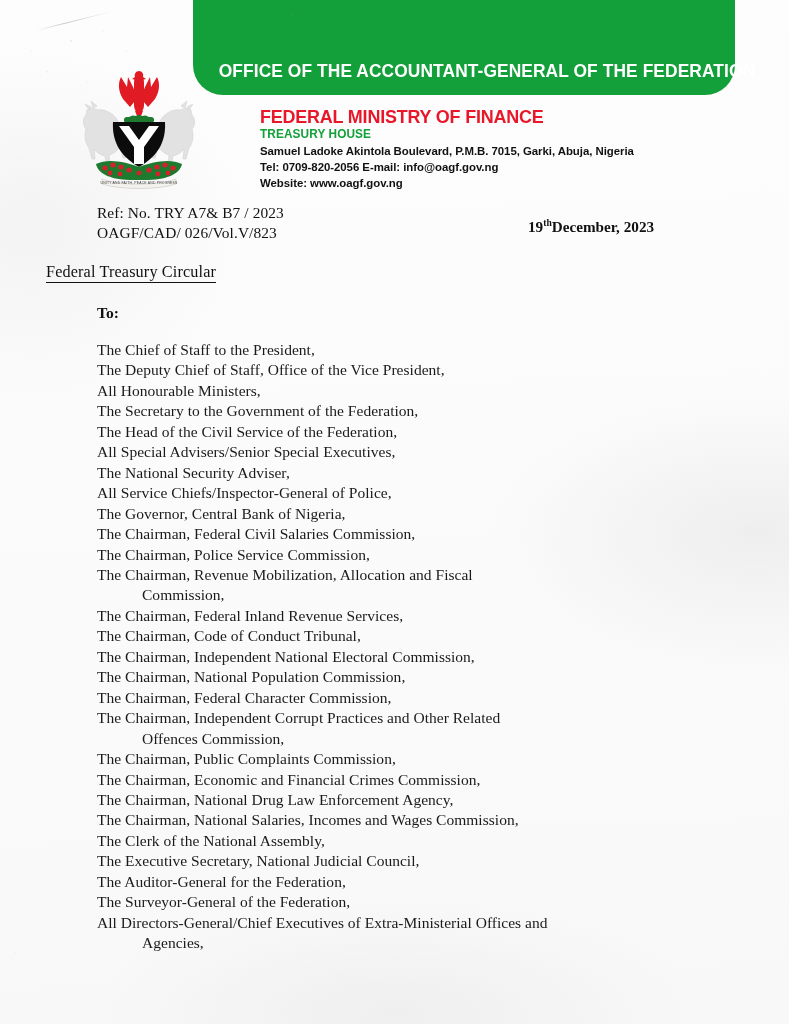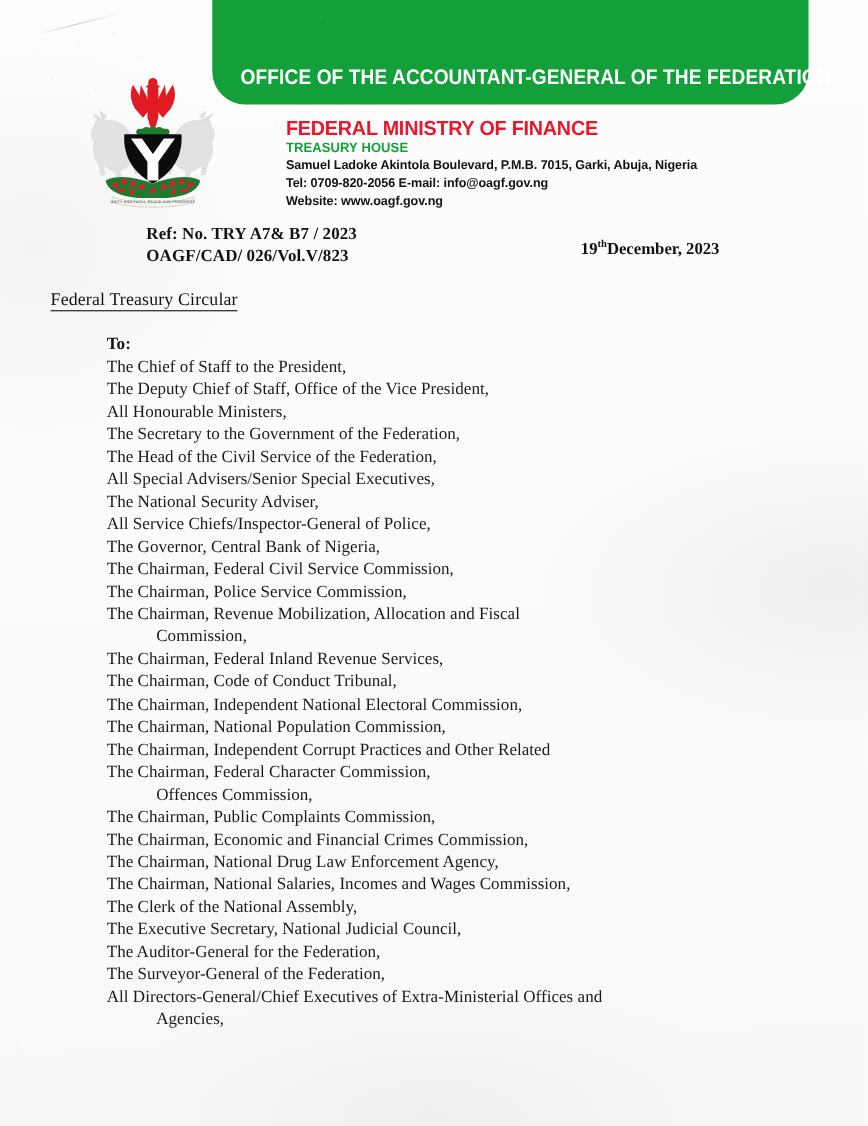--- a/index.html
+++ b/index.html
@@ -156,27 +156,26 @@
     position: absolute;
     left: 97px;
     top: 203px;
     width: 600px;
     height: 44px;
   }
   .ref-block {
     position: absolute;
     left: 0;
     top: 0;
-    font-weight: bold;
+    font-weight: normal;
     font-size: 15.4px;
     line-height: 1.30;
     color: #111;
     letter-spacing: 0.1px;
     white-space: nowrap;
-    margin-left: 36px;
   }
   .date-block {
     position: absolute;
     left: 431px;
     top: 15px;
     font-weight: bold;
     font-size: 15.2px;
     color: #111;
     white-space: nowrap;
   }
@@ -210,21 +209,21 @@
     top: 304px;
     font-weight: bold;
     font-size: 15.6px;
     color: #111;
   }
 
   
   .recipients {
     position: absolute;
     left: 97px;
-    top: 324px;
+    top: 340px;
     width: 600px;
   }
   .recipient-line {
     font-size: 15.5px;
     line-height: 20.45px;
     color: #1a1a1a;
     white-space: nowrap;
     letter-spacing: 0.02px;
   }
   .recipient-line.indent-cont { padding-left: 45px; }
@@ -347,30 +346,30 @@
   <div class="recipients" id="recipient-list">
       <div class="recipient-line">The Chief of Staff to the President,</div>
       <div class="recipient-line">The Deputy Chief of Staff, Office of the Vice President,</div>
       <div class="recipient-line">All Honourable Ministers,</div>
       <div class="recipient-line">The Secretary to the Government of the Federation,</div>
       <div class="recipient-line">The Head of the Civil Service of the Federation,</div>
       <div class="recipient-line">All Special Advisers/Senior Special Executives,</div>
       <div class="recipient-line">The National Security Adviser,</div>
       <div class="recipient-line">All Service Chiefs/Inspector-General of Police,</div>
       <div class="recipient-line">The Governor, Central Bank of Nigeria,</div>
-      <div class="recipient-line">The Chairman, Federal Civil Service Commission,</div>
+      <div class="recipient-line">The Chairman, Federal Civil Salaries Commission,</div>
       <div class="recipient-line">The Chairman, Police Service Commission,</div>
       <div class="recipient-line">The Chairman, Revenue Mobilization, Allocation and Fiscal</div>
       <div class="recipient-line indent-cont">Commission,</div>
       <div class="recipient-line">The Chairman, Federal Inland Revenue Services,</div>
       <div class="recipient-line">The Chairman, Code of Conduct Tribunal,</div>
       <div class="recipient-line">The Chairman, Independent National Electoral Commission,</div>
       <div class="recipient-line">The Chairman, National Population Commission,</div>
+      <div class="recipient-line">The Chairman, Federal Character Commission,</div>
       <div class="recipient-line">The Chairman, Independent Corrupt Practices and Other Related</div>
-      <div class="recipient-line">The Chairman, Federal Character Commission,</div>
       <div class="recipient-line indent-cont">Offences Commission,</div>
       <div class="recipient-line">The Chairman, Public Complaints Commission,</div>
       <div class="recipient-line">The Chairman, Economic and Financial Crimes Commission,</div>
       <div class="recipient-line">The Chairman, National Drug Law Enforcement Agency,</div>
       <div class="recipient-line">The Chairman, National Salaries, Incomes and Wages Commission,</div>
       <div class="recipient-line">The Clerk of the National Assembly,</div>
       <div class="recipient-line">The Executive Secretary, National Judicial Council,</div>
       <div class="recipient-line">The Auditor-General for the Federation,</div>
       <div class="recipient-line">The Surveyor-General of the Federation,</div>
       <div class="recipient-line">All Directors-General/Chief Executives of Extra-Ministerial Offices and</div>

